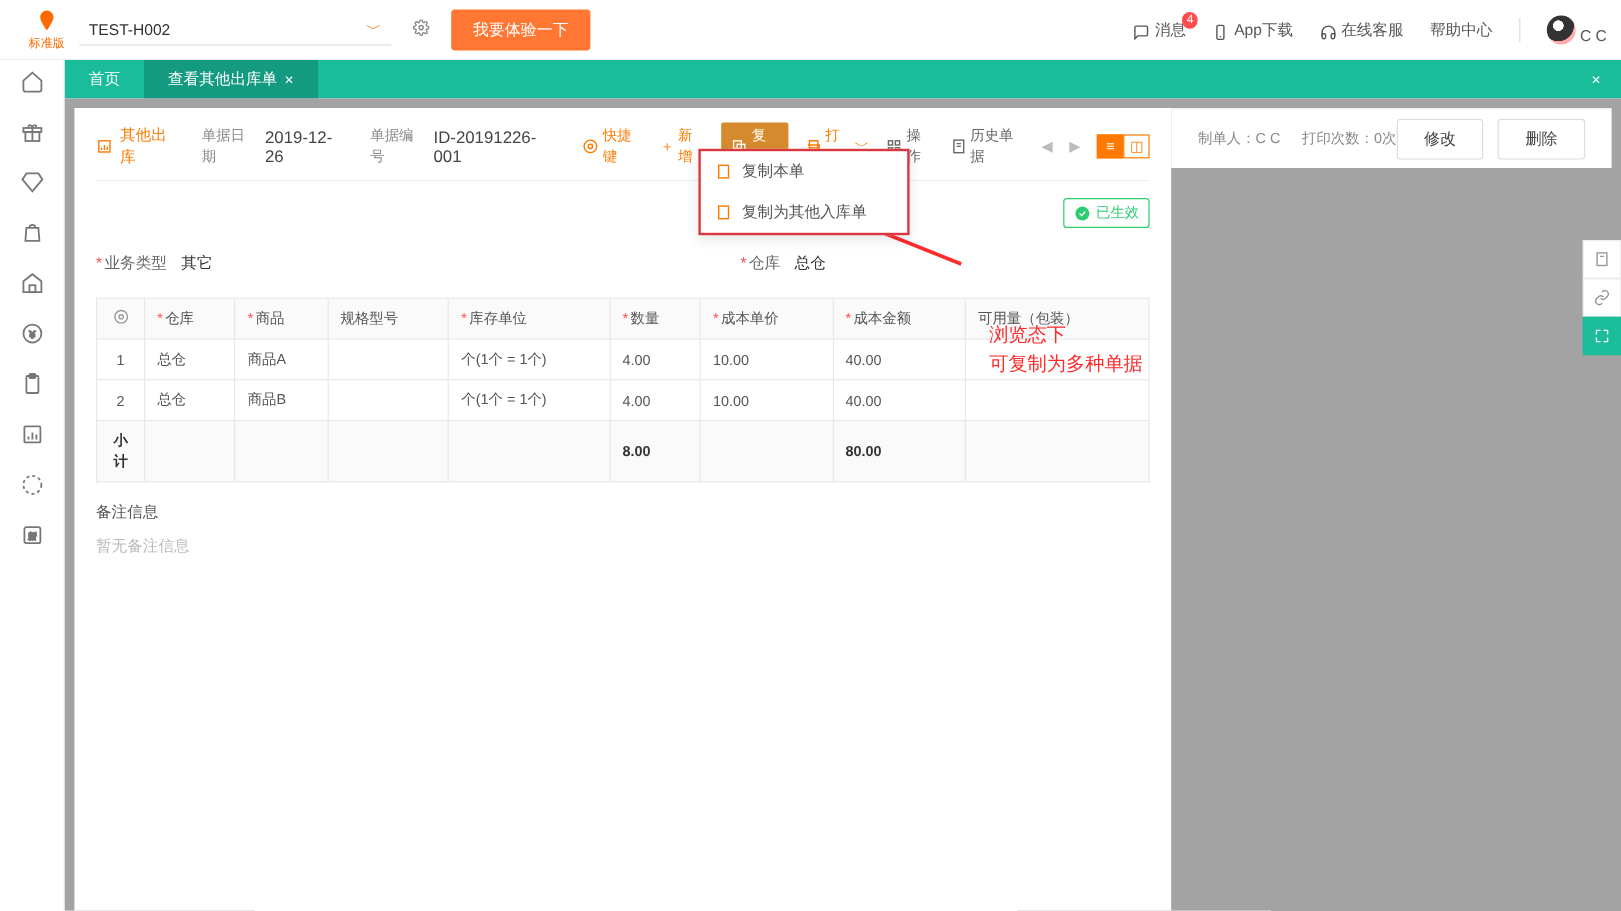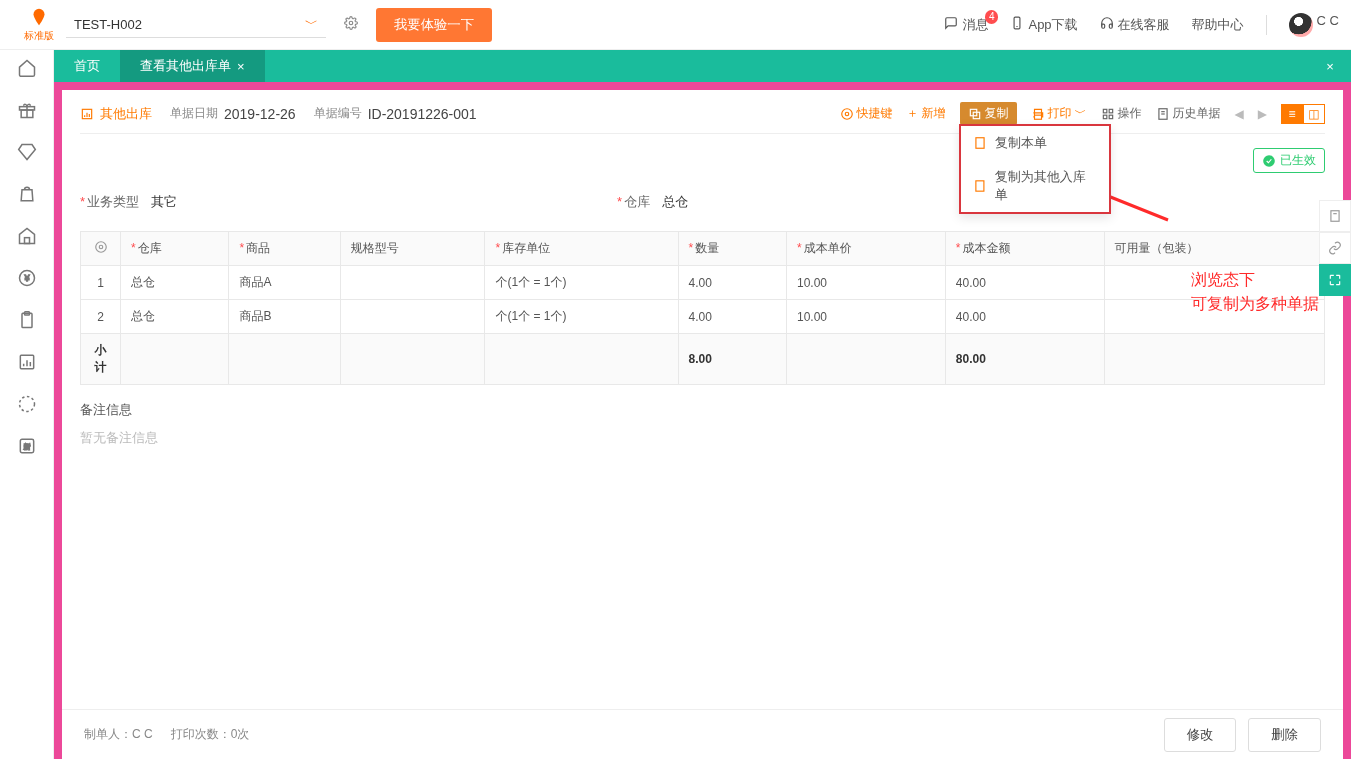--- a/index.html
+++ b/index.html
@@ -8,55 +8,55 @@
 
 
 .topbar{height:50px;display:flex;align-items:center;padding:0 12px;border-bottom:1px solid #eee}
 .logo-area{width:54px;display:flex;flex-direction:column;align-items:center;color:#ff6a00;font-size:10px}
 .logo-area svg{width:22px;height:22px}
 .tenant-select{flex:0 0 260px;border-bottom:1px solid #ddd;padding:4px 8px;display:flex;align-items:center;justify-content:space-between;color:#333}
 .tenant-select .chev{color:#ff6a00}
 .gear{margin:0 18px;color:#888}
 .cta-btn{background:#ff7733;color:#fff;border:none;border-radius:3px;padding:8px 18px;cursor:pointer}
 .top-right{margin-left:auto;display:flex;align-items:center;gap:22px;color:#555}
-.tr-item{display:flex;align-items:flex-start;gap:4px;cursor:pointer;position:relative}
+.tr-item{display:flex;align-items:flex-end;gap:4px;cursor:pointer;position:relative}
 .badge{position:absolute;top:-6px;right:-10px;background:#ff4d4f;color:#fff;border-radius:8px;font-size:10px;padding:0 4px;line-height:14px}
 .avatar{width:24px;height:24px;border-radius:50%;background:radial-gradient(circle at 40% 35%,#fff 20%,#333 22% 60%,#faa 62%);display:inline-block}
 .divider-v{width:1px;height:20px;background:#ddd}
 
 
 .body-row{display:flex;flex:1;min-height:0}
 .leftnav{width:54px;background:#fff;border-right:1px solid #eee;display:flex;flex-direction:column;align-items:center;padding-top:8px;gap:22px;color:#777}
 .leftnav .nav-ic{width:20px;height:20px;cursor:pointer}
 
 
 .maincol{flex:1;display:flex;flex-direction:column;min-width:0}
 .tabs{height:32px;background:#1abc9c;display:flex;align-items:stretch;color:#fff}
 .tab{padding:0 20px;display:flex;align-items:center;gap:6px;cursor:pointer}
 .tab.active{background:#149a80}
 .tab-close-btn{margin-left:auto;width:42px;display:flex;align-items:center;justify-content:center;cursor:pointer}
 
 
-.card-wrap{flex:1;padding:8px 8px 0 8px;display:flex;flex-direction:column;background:#ec4899;min-height:0}
+.card-wrap{flex:1;padding:8px 8px 0 8px;display:flex;flex-direction:row;background:#a3a3a3;min-height:0}
 .card{background:#fff;flex:1;display:flex;flex-direction:column;padding:12px 18px 0;position:relative;min-height:0}
 .card-hd{display:flex;align-items:center;gap:18px;border-bottom:1px solid #eee;padding-bottom:8px}
 .tab-pill{color:#ff7a00;font-weight:500;display:flex;align-items:center;gap:6px}
 .meta{color:#888;font-size:12px;display:flex;gap:6px;align-items:center}
 .meta .val{color:#444;font-size:14px}
 .hd-actions{margin-left:auto;display:flex;align-items:center;gap:14px;font-size:12px}
 .act{display:flex;align-items:center;gap:3px;cursor:pointer;color:#666}
 .act.orange{color:#ff7a00}
 .act.copy{background:#d68a2e;color:#fff;padding:3px 8px;border-radius:2px}
 .view-toggle{display:flex;gap:0}
 .vt-btn{width:22px;height:20px;border:1px solid #ff7a00;display:flex;align-items:center;justify-content:center;cursor:pointer}
 .vt-btn.active{background:#ff7a00;color:#fff}
 .vt-btn:not(.active){color:#ff7a00}
 
 
-.dropdown{position:absolute;top:34px;right:232px;width:152px;background:#fff;border:2px solid #d9363e;box-shadow:0 4px 10px rgba(0,0,0,.1);z-index:20}
+.dropdown{position:absolute;top:34px;right:218px;width:176px;background:#fff;border:2px solid #d9363e;box-shadow:0 4px 10px rgba(0,0,0,.1);z-index:20}
 .dd-item{padding:8px 12px;display:flex;align-items:center;gap:8px;cursor:pointer;color:#555;font-size:13px}
 .dd-item svg{color:#ff7a00;width:14px;height:14px}
 
 .status-row{display:flex;justify-content:flex-end;padding:14px 0}
 .status-pill{border:1px solid #2ecc71;color:#2ecc71;border-radius:3px;padding:3px 8px;font-size:12px;display:flex;align-items:center;gap:4px}
 
 .form-row{display:flex;gap:60px;padding:6px 0 20px;font-size:13px}
 .fld{display:flex;gap:12px}
 .req{color:#ff4d4f;margin-right:2px}
 .lbl{color:#666}

